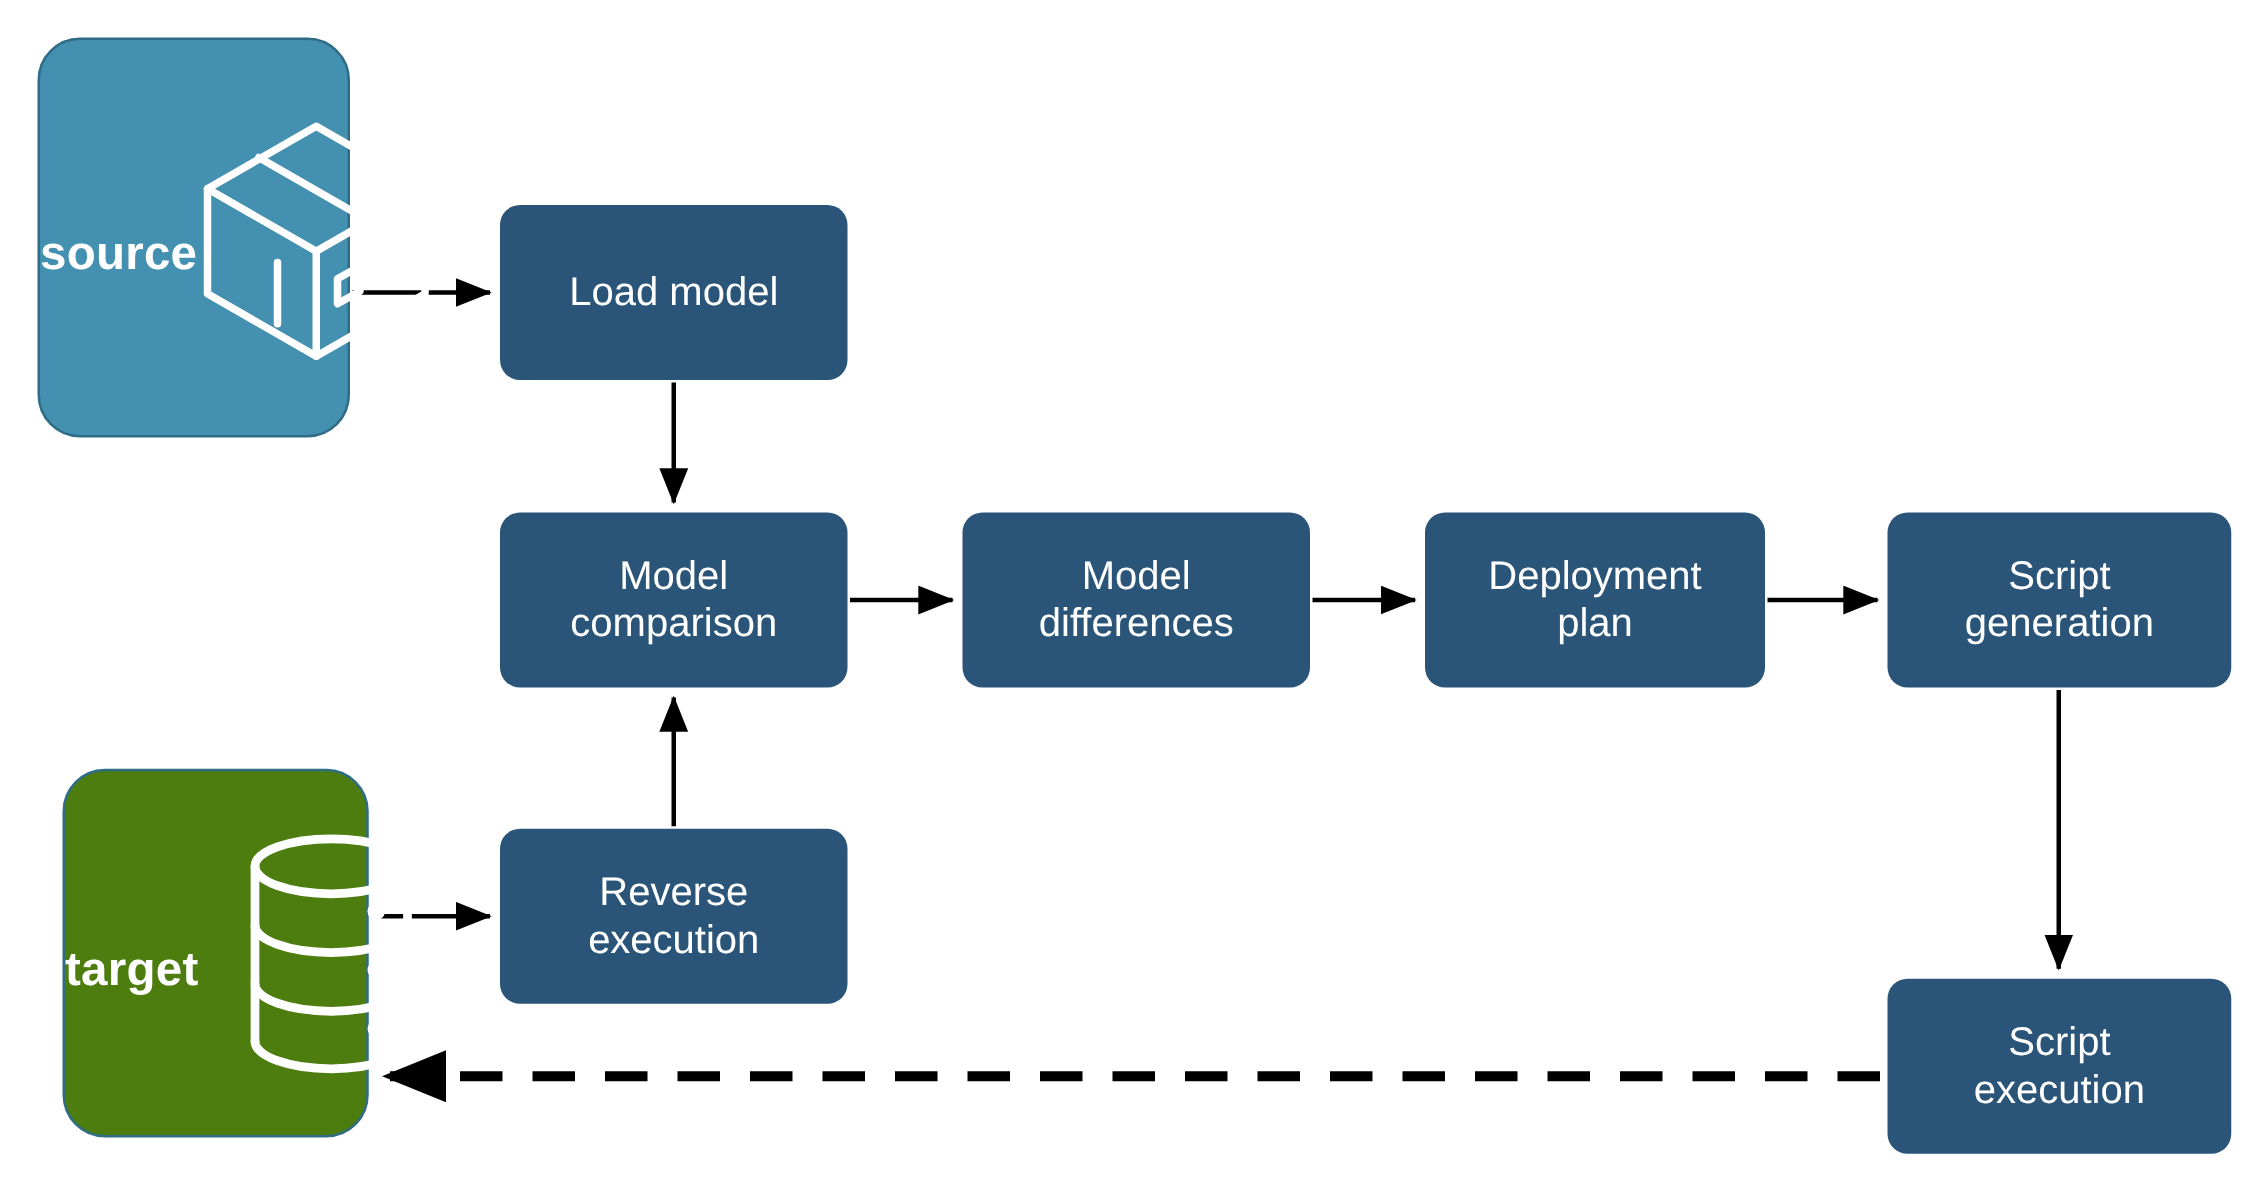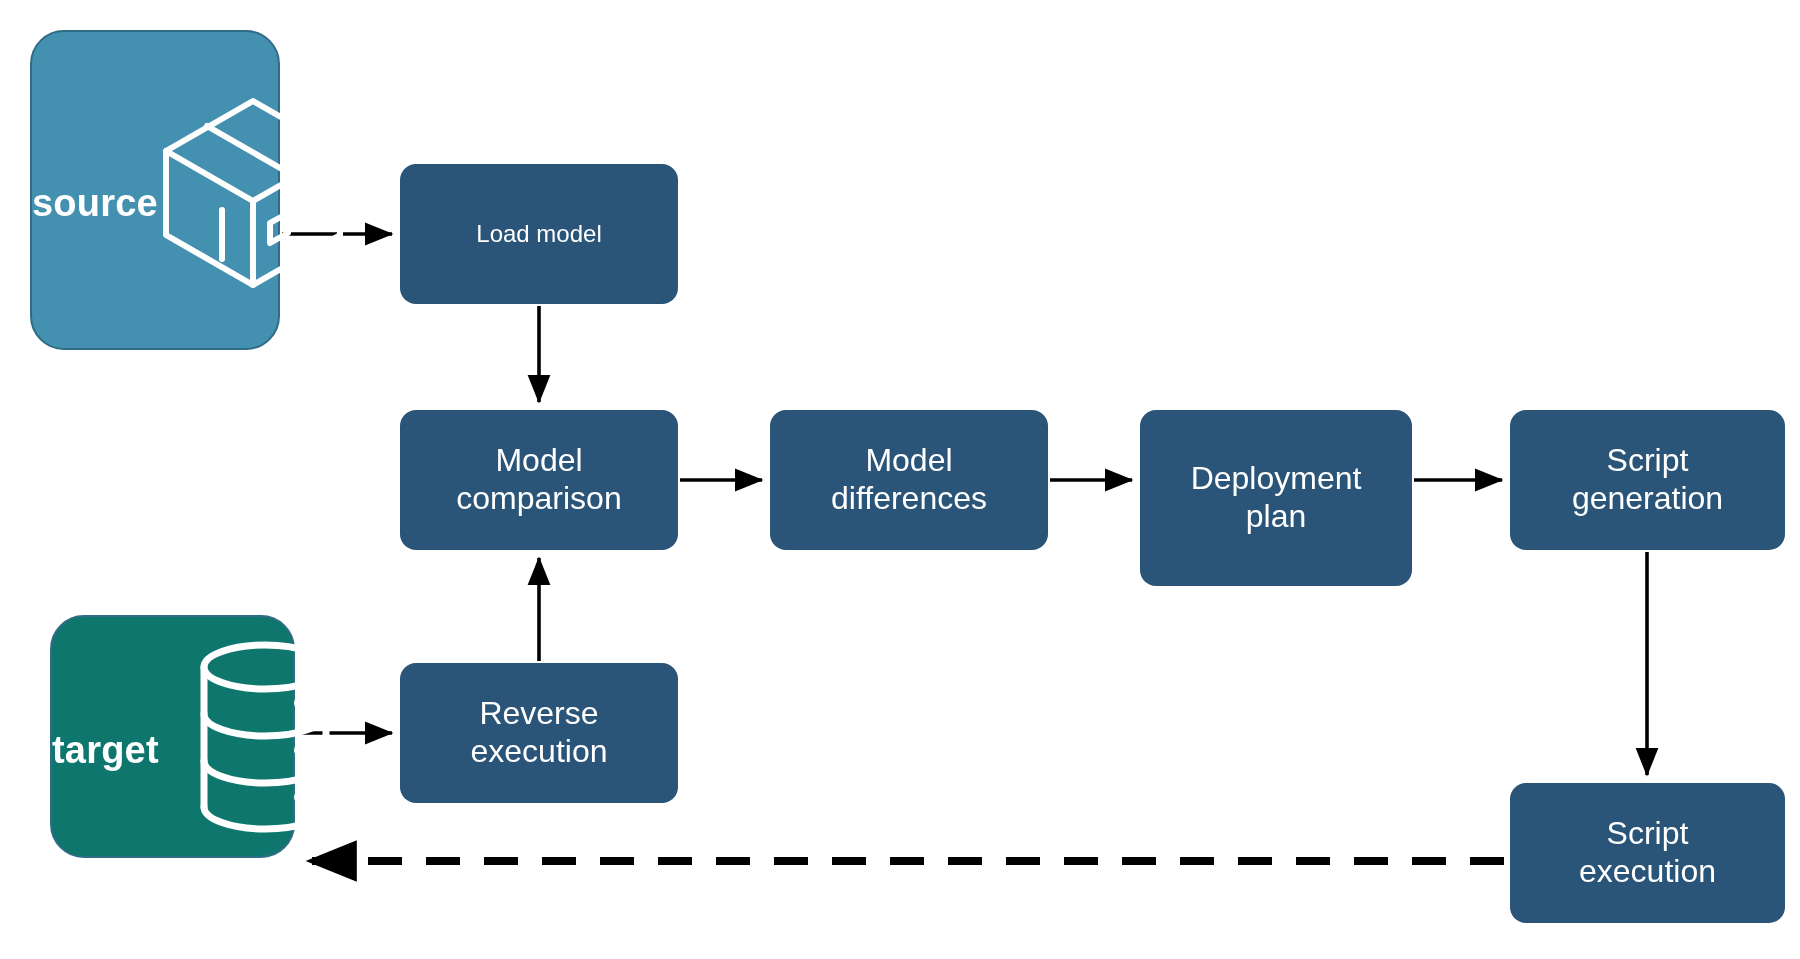--- a/index.html
+++ b/index.html
@@ -63,54 +63,54 @@
           <path d="M95 108 L95 192"></path>
           <path d="M49 33 L136 83"></path>
           <path d="M64 117 L64 166"></path>
         </g>
 
         <path d="M112 130 L130 120 L130 140 L112 150 Z" fill="none" stroke="#ffffff" stroke-width="6" stroke-linejoin="round"></path>
       </svg>
     </div>
   </div>
 
-  <div class="node endpoint" style="left:50px;top:615px;width:245px;height:243px;background:#0f766e;gap:31px;">
+  <div class="node endpoint" style="left:50px;top:615px;width:245px;height:295px;background:#4d7c0f;gap:31px;">
     <div class="ep-label" style="font-size:38px;margin-top:26px;">target</div>
     <div class="ep-icon">
       <svg width="150" height="196" viewBox="0 0 150 196" xmlns="http://www.w3.org/2000/svg">
         <g fill="none" stroke="#ffffff" stroke-width="7" stroke-linecap="round">
           <ellipse cx="75" cy="28" rx="61" ry="22"></ellipse>
           <path d="M14 28 L14 168"></path>
           <path d="M136 28 L136 168"></path>
           <path d="M14 168 a61 22 0 0 0 122 0"></path>
           <path d="M14 75 a61 22 0 0 0 122 0"></path>
           <path d="M14 122 a61 22 0 0 0 122 0"></path>
         </g>
         <circle cx="111" cy="64" r="7" fill="#ffffff"></circle>
         <circle cx="111" cy="111" r="7" fill="#ffffff"></circle>
         <circle cx="111" cy="158" r="7" fill="#ffffff"></circle>
       </svg>
     </div>
   </div>
 
   <div class="node proc" style="left:400px;top:164px;width:278px;height:140px;background:#2A5578;">
-    <span class="proc-label" style="font-size:24px;">Load model</span>
+    <span class="proc-label" style="font-size:32px;">Load model</span>
   </div>
 
   <div class="node proc" style="left:400px;top:410px;width:278px;height:140px;background:#2A5578;">
     <span class="proc-label" style="font-size:32px;">Model
 comparison</span>
   </div>
 
   <div class="node proc" style="left:770px;top:410px;width:278px;height:140px;background:#2A5578;">
     <span class="proc-label" style="font-size:32px;">Model
 differences</span>
   </div>
 
-  <div class="node proc" style="left:1140px;top:410px;width:272px;height:176px;background:#2A5578;">
+  <div class="node proc" style="left:1140px;top:410px;width:272px;height:140px;background:#2A5578;">
     <span class="proc-label" style="font-size:32px;">Deployment
 plan</span>
   </div>
 
   <div class="node proc" style="left:1510px;top:410px;width:275px;height:140px;background:#2A5578;">
     <span class="proc-label" style="font-size:32px;">Script
 generation</span>
   </div>
 
   <div class="node proc" style="left:400px;top:663px;width:278px;height:140px;background:#2A5578;">

